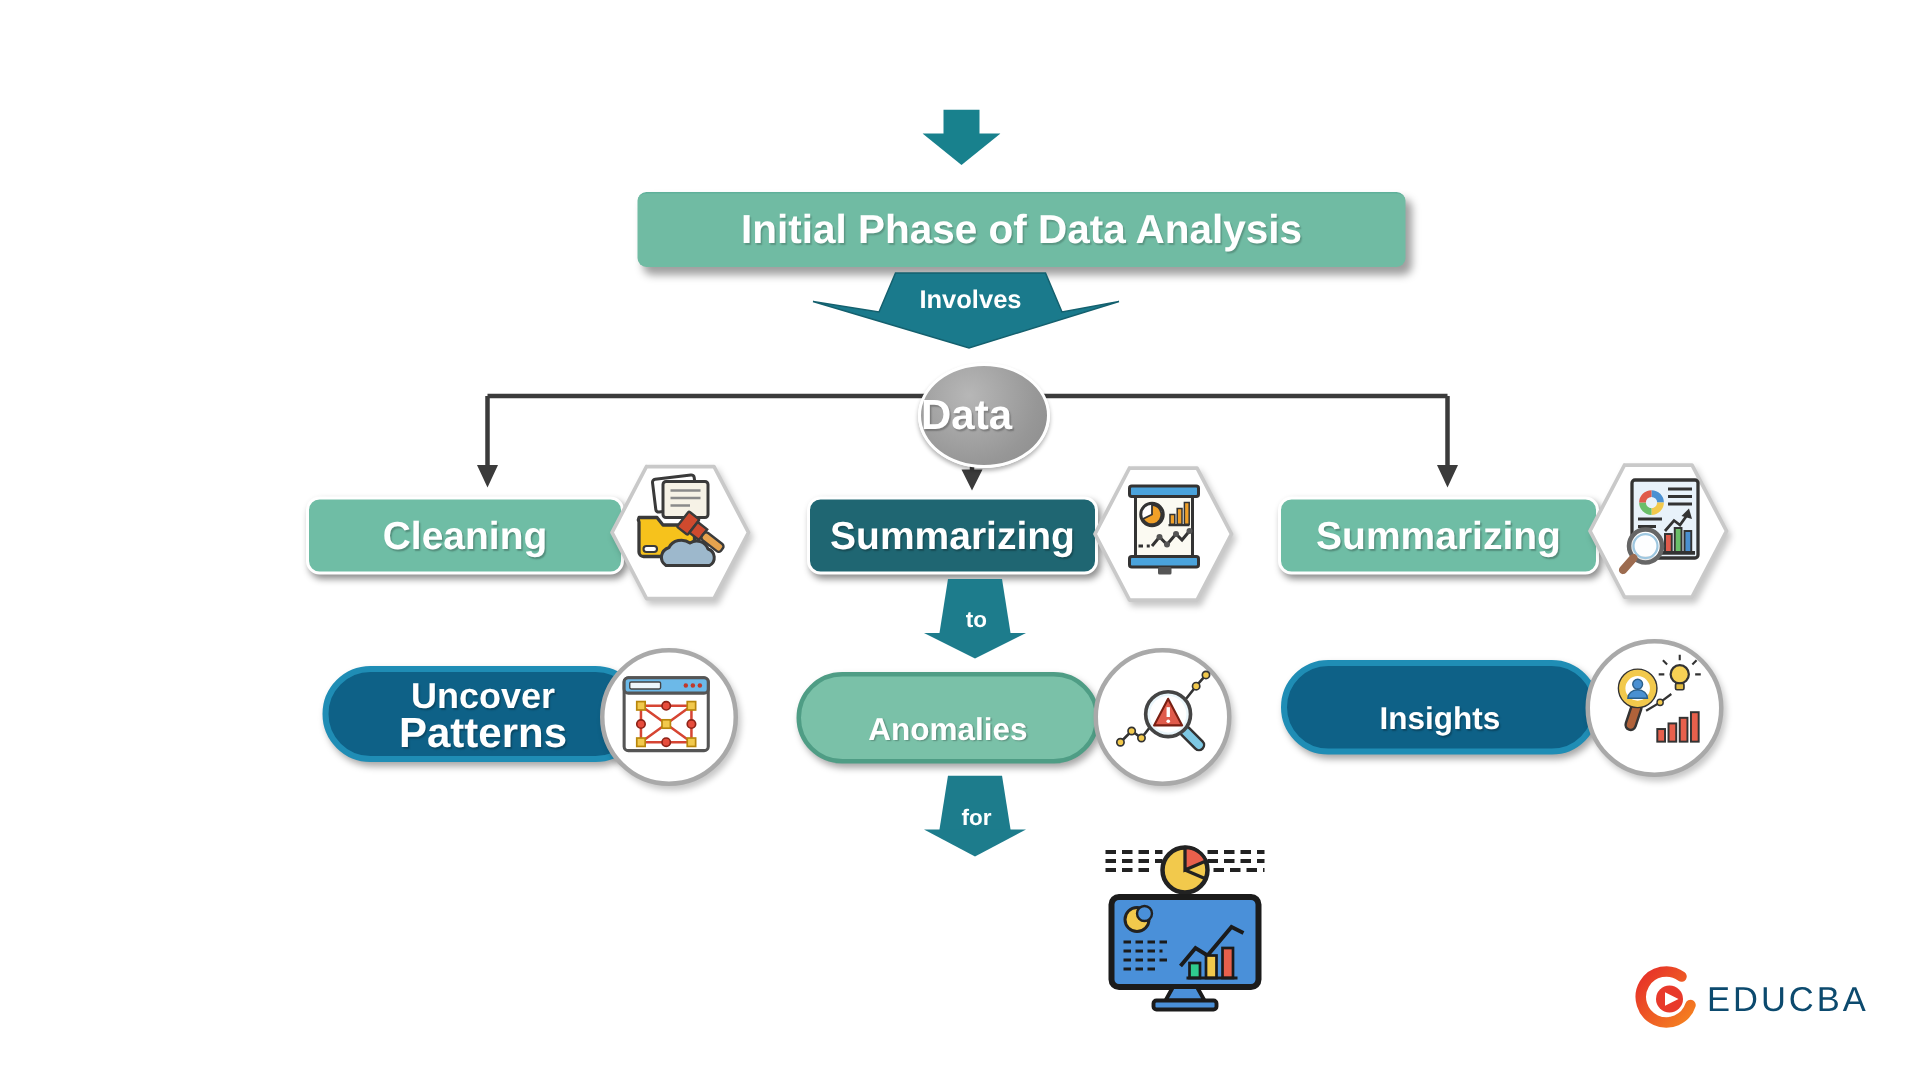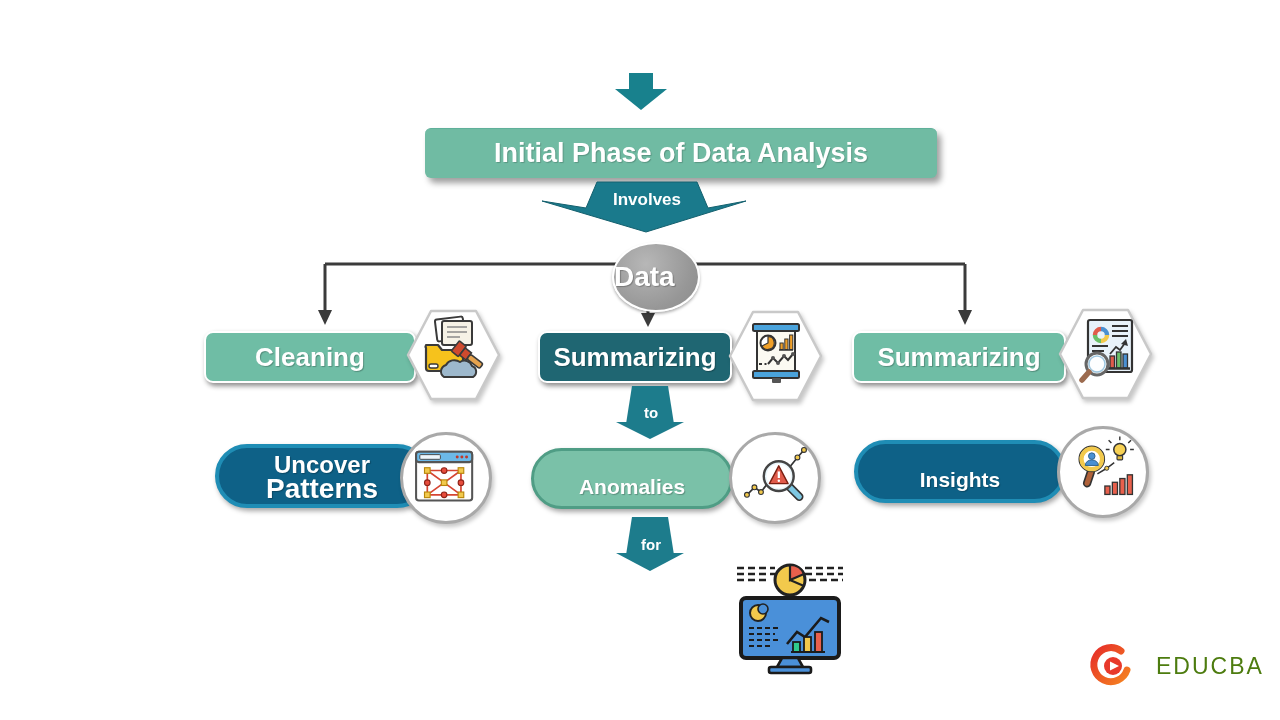--- a/index.html
+++ b/index.html
@@ -29,21 +29,21 @@
       text-shadow:1px 1px 1px rgba(0,0,0,.25);}
   .pill-blue{background:#0e6187;border:4px solid #1f8db5;border-radius:34px;}
   .pill-green{background:#7ac1a8;border:3px solid #4f9d85;border-radius:32px;}
   .circle-icon{position:absolute;background:#fff;border:3px solid #a9a9a9;border-radius:50%;
       box-shadow:2px 3px 4px rgba(0,0,0,.22);z-index:4;display:flex;align-items:center;justify-content:center;}
   .further-box{position:absolute;left:573px;top:578px;width:153px;height:86px;background:#156579;
       border:1px solid #0d4a5a;box-shadow:2px 3px 5px rgba(0,0,0,.4);display:flex;flex-direction:column;
       align-items:center;justify-content:center;color:#fff;font-weight:bold;font-size:22px;line-height:29px;
       text-shadow:1px 1px 1px rgba(0,0,0,.25);z-index:2;}
   .logo-wrap{position:absolute;left:1088px;top:642px;display:flex;align-items:center;z-index:2;}
-  .logo-text{font-size:23px;color:#4d7c0f;letter-spacing:2px;margin-left:20px;font-weight:normal;}
+  .logo-text{font-size:23px;color:#0c4a6e;letter-spacing:2px;margin-left:2px;font-weight:normal;}
   .u1{font-size:24px;line-height:26px;}
   .u2{font-size:28px;line-height:22px;}
   .single{font-size:21px;margin-top:16px;}
 </style>
 </head>
 <body>
 
 <div class="canvas">
 
 

